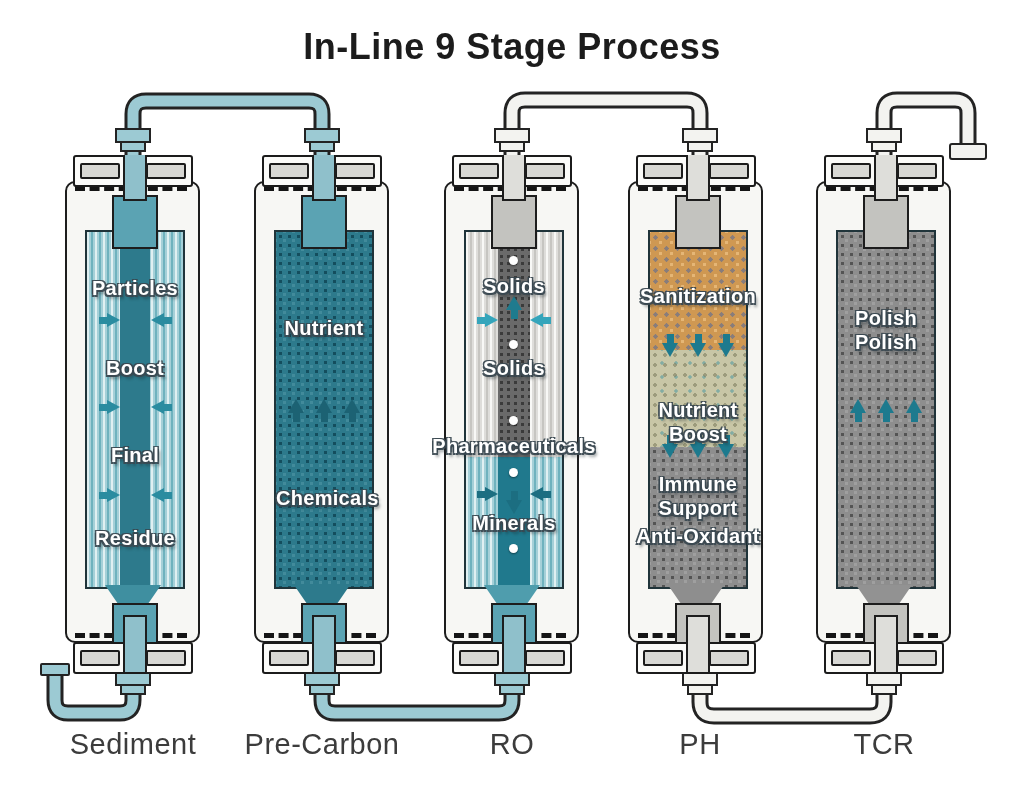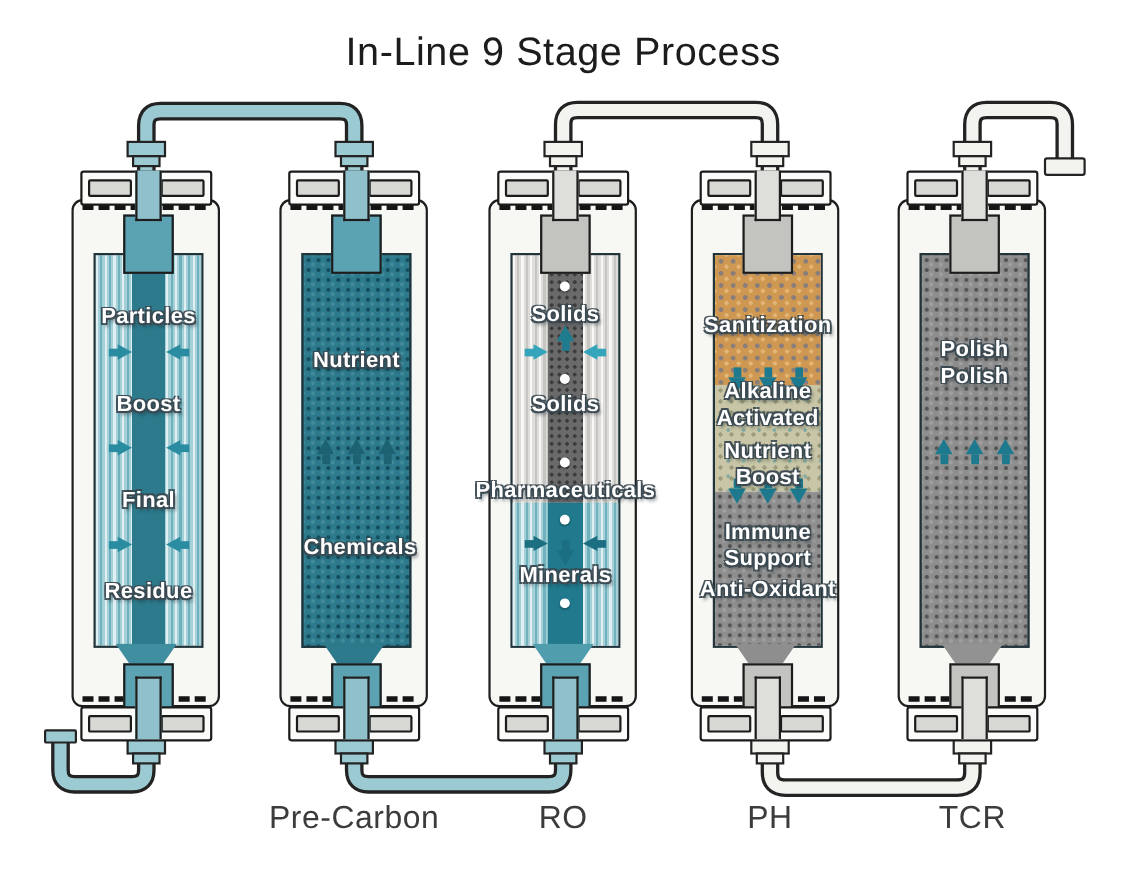--- a/index.html
+++ b/index.html
@@ -1,18 +1,18 @@
 <!DOCTYPE html>
 <html style="--pipe_teal: #9ccad3; --pipe_white: #f3f3f0; --media_teal: #2d7a8c; --media_orange: #cf9852; --media_olive: #c8c6a6; --media_gray: #8e8e8e; --arrow_teal: #1f7b8e; --outline_dark: #232323;"><head>
 <meta charset="utf-8">
 <style>
   html,body{margin:0;padding:0;background:#ffffff;}
   body{width:1024px;height:805px;overflow:hidden;font-family:"Liberation Sans",sans-serif;position:relative;}
   .stage-area{position:absolute;left:0;top:0;width:1024px;height:805px;}
-  .title{position:absolute;top:26px;left:0;width:100%;text-align:center;font-size:36px;font-weight:400;letter-spacing:.5px;color:#1c1c1c;}
+  .title{position:absolute;top:26px;left:0;width:100%;text-align:center;font-size:36px;font-weight:700;letter-spacing:.5px;color:#1c1c1c;}
   svg.pipes{position:absolute;left:0;top:0;pointer-events:none;}
   .cart{position:absolute;top:155px;width:136px;height:515px;}
   .housing{position:absolute;left:0;top:26px;width:131px;height:458px;background:#f7f7f4;border:2.5px solid #1d1d1d;border-radius:10px;}
   .cap{position:absolute;left:8px;width:116px;height:28px;background:#fbfbf9;border:2.5px solid #1b1b1b;border-radius:3px;}
   .cap-t{top:0;}
   .cap-b{top:487px;}
   .slot{position:absolute;top:6px;width:36px;height:12px;background:#d8d8d4;border:2px solid #1b1b1b;border-radius:2px;}
   .slot.l{left:5px;}
   .slot.r{right:5px;}
   .dash{position:absolute;left:10px;width:112px;height:0;border-top:5px dashed #151515;}
@@ -208,21 +208,20 @@
     <div class="dash dash-t"></div>
     <div class="dash dash-b"></div>
     <div class="media">
       <div class="sec dots-orange" style="top:0;height:118px"></div>
       <div class="sec dots-olive" style="top:118px;height:97px"></div>
       <div class="sec dots-gray" style="top:215px;height:140px"></div>
       <div class="ml nowrap" style="top:52px">Sanitization</div>
       <div class="ar ar-d" style="--ac:#1d7a8e;left:12px;top:111px"></div>
       <div class="ar ar-d" style="--ac:#1d7a8e;left:40px;top:111px"></div>
       <div class="ar ar-d" style="--ac:#1d7a8e;left:68px;top:111px"></div>
-      <div class="ml" style="top:112px">Alkaline Activated</div>
       <div class="ml" style="top:166px">Nutrient Boost</div>
       <div class="ar ar-d" style="--ac:#1d7a8e;left:12px;top:212px"></div>
       <div class="ar ar-d" style="--ac:#1d7a8e;left:40px;top:212px"></div>
       <div class="ar ar-d" style="--ac:#1d7a8e;left:68px;top:212px"></div>
       <div class="ml" style="top:240px">Immune Support</div>
       <div class="ml nowrap" style="top:292px">Anti-Oxidant</div>
     </div>
     <div class="funnel" style="background:var(--media_gray,#8e8e8e)"></div>
     <div class="bell bell-t" style="background:#c3c3bf"></div>
     <div class="bell bell-b" style="background:#c3c3bf"></div>
@@ -256,18 +255,19 @@
         <div class="slot r"></div>
       </div>
     <div class="cap cap-b">
         <div class="slot l"></div>
         <div class="slot r"></div>
       </div>
     <div class="tube tube-t" style="background:#dededa"></div>
     <div class="tube tube-b" style="background:#dededa"></div>
   </div>
 
+  <div class="stage-name" style="left:23px">Sediment</div>
   <div class="stage-name" style="left:212px">Pre-Carbon</div>
   <div class="stage-name" style="left:402px">RO</div>
   <div class="stage-name" style="left:590px">PH</div>
   <div class="stage-name" style="left:774px">TCR</div>
 
 </div>
 
 </body></html>

